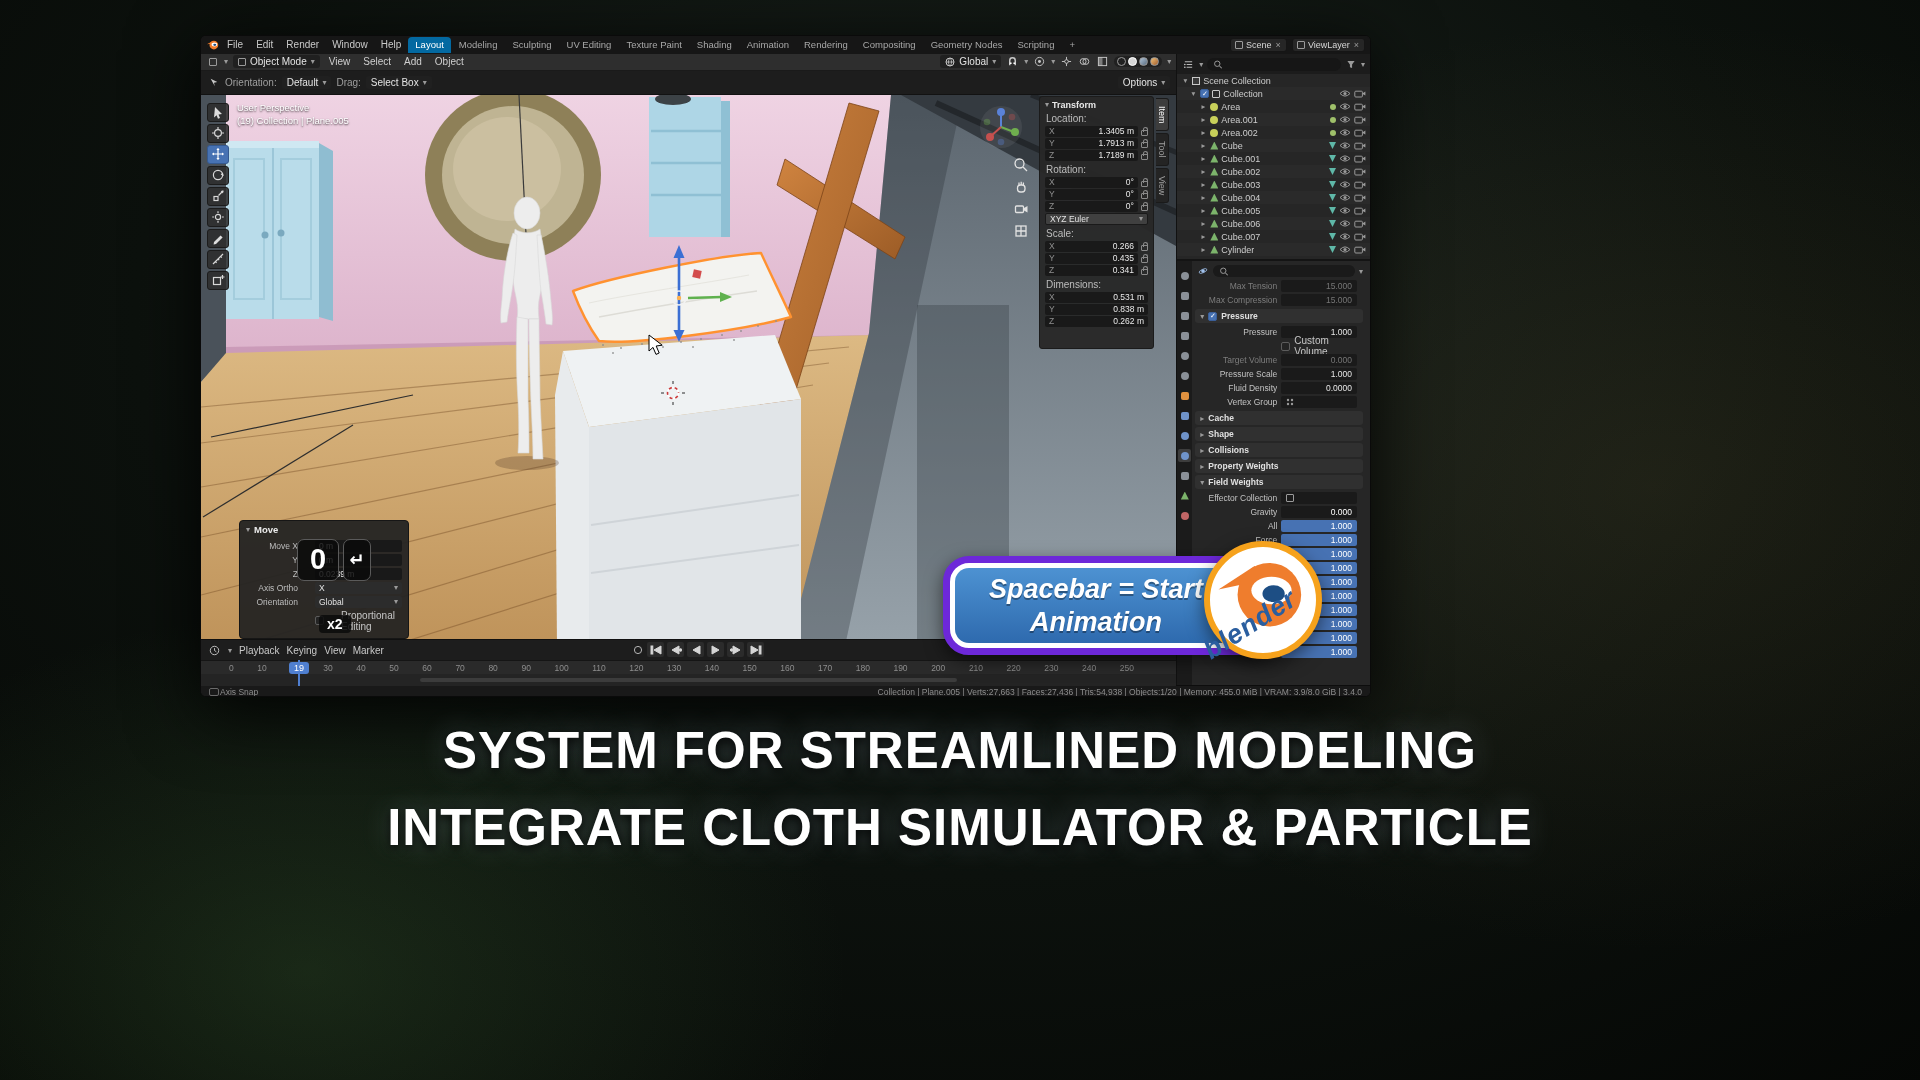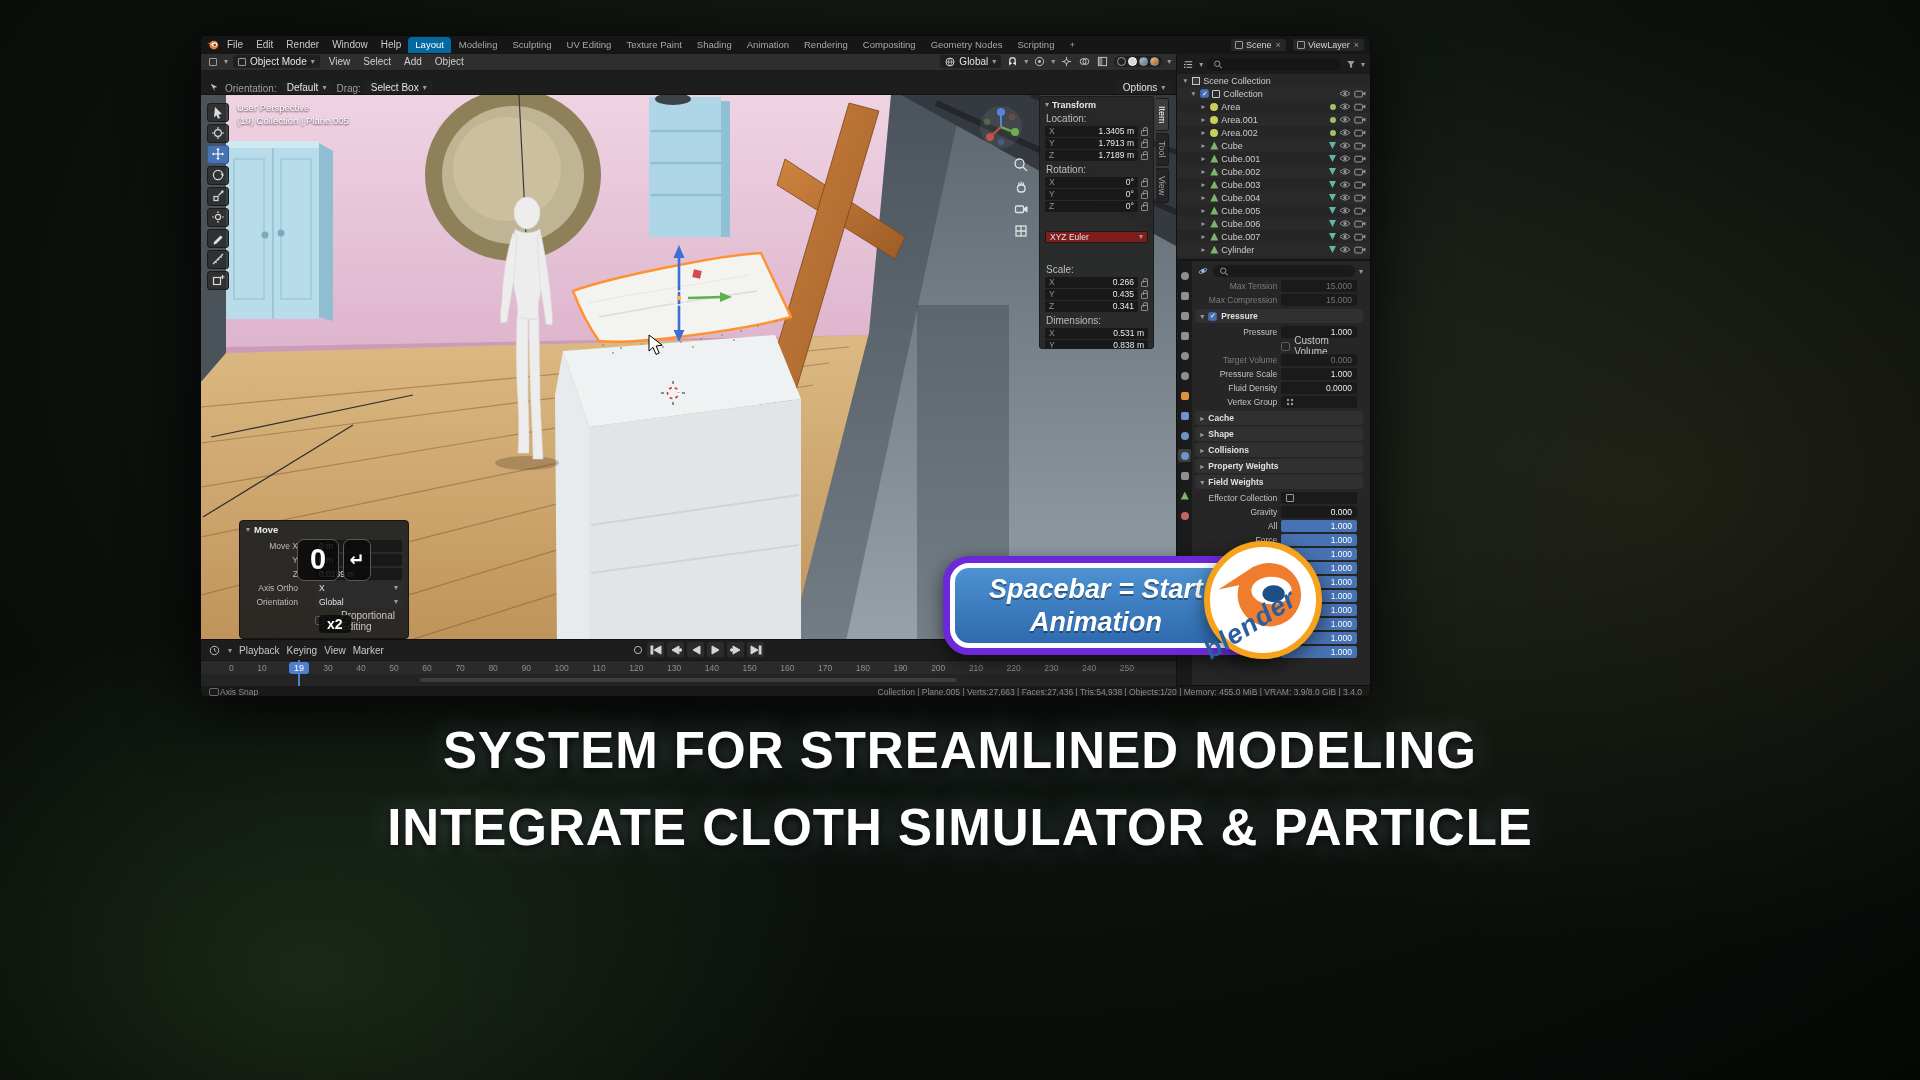--- a/index.html
+++ b/index.html
@@ -35,21 +35,21 @@
   .vheader{height:17px;background:#2e2e2e;display:flex;align-items:center;gap:5px;padding:0 5px;border-bottom:1px solid #1a1a1a}
   .dd{display:flex;align-items:center;gap:4px;background:#202020;border-radius:3px;height:13px;padding:0 5px;color:#e3e3e3}
   .hmenu{padding:0 4px;color:#cfcfcf}
   .hic{width:13px;height:13px;display:inline-flex;align-items:center;justify-content:center;color:#c9c9c9}
   .spheres{display:flex;gap:2px;background:#202020;border-radius:7px;padding:1px 3px;align-items:center}
   .sph{width:9px;height:9px;border-radius:50%;border:1px solid #9a9a9a}
   .sph.solid{background:#d8d8d8;border-color:#fff}
   .sph.mat{background:linear-gradient(135deg,#b0c4d8,#5a6d80)}
   .sph.rend{background:linear-gradient(135deg,#f2c27a,#a05c2a)}
   
-  .toolsettings{height:24px;background:#1d1d1d;display:flex;align-items:flex-end;gap:5px;padding:0 6px;border-bottom:1px solid #121212}
+  .toolsettings{height:24px;background:#1d1d1d;display:flex;align-items:center;gap:5px;padding:0 6px;border-bottom:1px solid #121212}
   .ts-label{color:#9f9f9f}
   
   .viewport{position:relative;height:551px;background:#7e8b94;overflow:hidden}
   .scene{position:absolute;left:0;top:0}
   .ovl-text{position:absolute;left:36px;top:6px;color:#fff;text-shadow:0 1px 2px rgba(0,0,0,.8);font-size:9.5px;line-height:13px;z-index:3}
   
   .toolbar{position:absolute;left:6px;top:8px;display:flex;flex-direction:column;gap:2px;z-index:4}
   .tool{width:22px;height:19px;background:rgba(44,44,44,.88);border:1px solid #1c1c1c;border-radius:3px;display:flex;align-items:center;justify-content:center}
   .tool.active{background:#4772b3;border-color:#35598f}
   .tool svg{stroke:#d8d8d8;fill:none;stroke-width:1.2}
@@ -60,21 +60,21 @@
   
   .npanel{position:absolute;left:838px;top:1px;width:115px;height:253px;background:rgba(40,40,40,.96);border:1px solid #1b1b1b;border-radius:3px;padding:2px 0;z-index:5;overflow:hidden}
   .np-title{display:flex;align-items:center;gap:3px;padding:1px 5px;color:#e8e8e8;font-size:9px;font-weight:bold}
   .np-sec{padding:2px 6px 1px;color:#bdbdbd;font-size:10px}
   .np-row{display:flex;align-items:center;gap:3px;margin:1px 5px}
   .np-field{flex:1;display:flex;align-items:center;background:#191919;border-radius:2px;height:11px;padding:0 4px;font-size:8.5px}
   .np-field .ax{color:#8f8f8f;margin-right:auto}
   .np-field .vv{color:#eaeaea}
   .lk{width:7px;height:6px;border:1px solid #8a8a8a;border-radius:1px;position:relative;margin-top:3px;flex:none}
   .lk::before{content:"";position:absolute;left:1px;top:-4px;width:3px;height:4px;border:1px solid #8a8a8a;border-bottom:none;border-radius:3px 3px 0 0}
-  .np-dd{margin:19px 5px;background:#7f1d1d;border:1px solid #1a1a1a;border-radius:2px;height:12px;display:flex;align-items:flex-start;justify-content:space-between;padding:0 4px;font-size:8.5px;color:#e3e3e3}
+  .np-dd{margin:1px 5px;background:#404040;border:1px solid #1a1a1a;border-radius:2px;height:12px;display:flex;align-items:flex-start;justify-content:space-between;padding:0 4px;font-size:8.5px;color:#e3e3e3}
   
   .vtabs{position:absolute;left:955px;top:3px;z-index:5}
   .vtab{writing-mode:vertical-rl;background:#242424;color:#9d9d9d;font-size:9px;padding:7px 1px;border-radius:0 3px 3px 0;margin-bottom:2px;border:1px solid #1a1a1a;border-left:none}
   .vtab.active{background:#3d3d3d;color:#fff}
   
   .movepanel{position:absolute;left:38px;top:425px;width:170px;background:rgba(34,34,34,.94);border:1px solid #161616;border-radius:4px;z-index:5;padding-bottom:4px}
   .mp-title{display:flex;align-items:center;gap:4px;padding:3px 6px;color:#ececec;font-weight:bold;font-size:9.5px}
   .mp-row{display:flex;align-items:center;gap:17px;margin:2px 6px}
   .mp-label{width:52px;text-align:right;color:#bdbdbd;font-size:8.5px;flex:none}
   .mp-field{flex:1;background:#191919;border-radius:2px;height:12px;display:flex;align-items:center;padding:0 4px;font-size:8.5px;color:#ececec}

